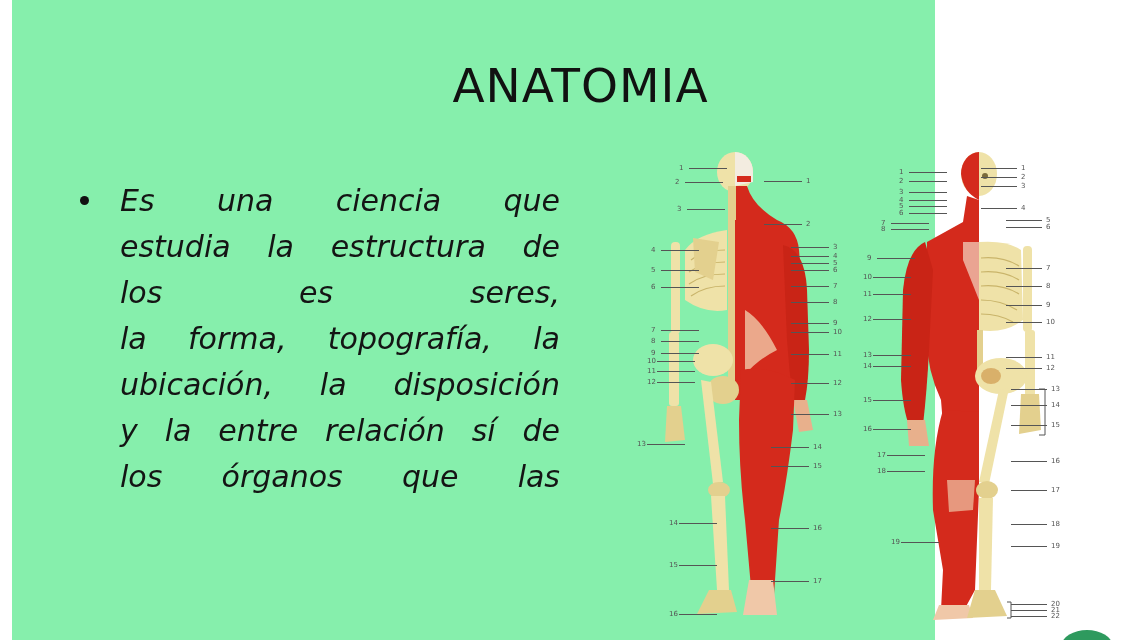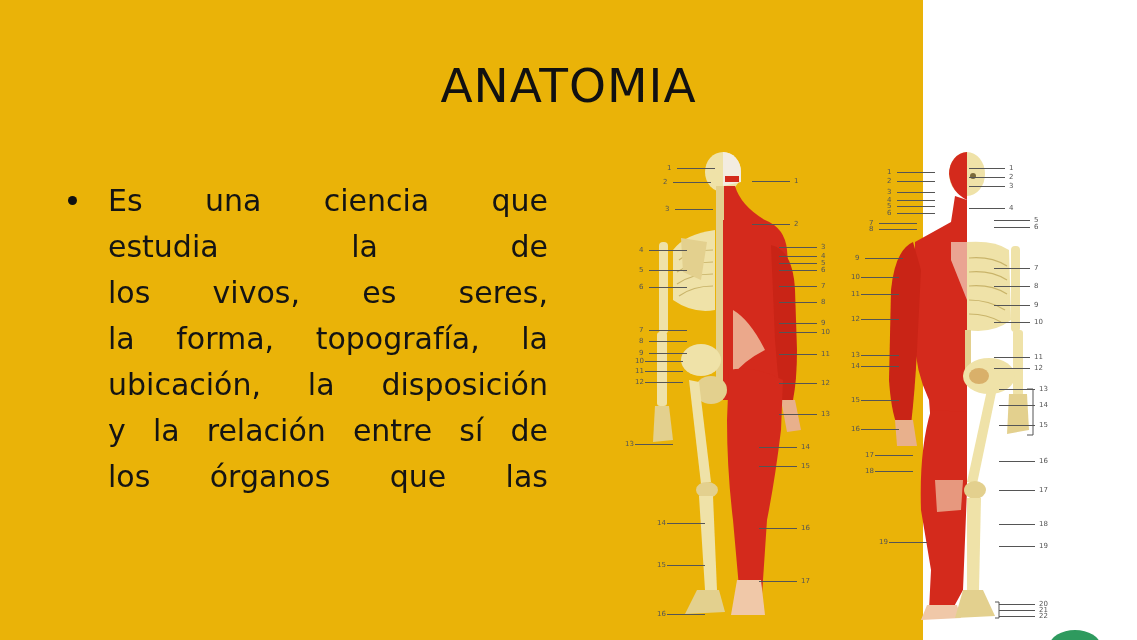--- a/index.html
+++ b/index.html
@@ -1,21 +1,21 @@
 <!DOCTYPE html>
 <html><head>
 <meta charset="utf-8">
 <style>
   html, body { margin: 0; padding: 0; background: #ffffff; }
   body { width: 1137px; height: 640px; position: relative; overflow: hidden; font-family: "Liberation Sans", "DejaVu Sans", sans-serif; }
-  .slide { position: absolute; left: 0; top: 0; width: 923px; height: 640px; background: #eab308; }
+  .slide { position: absolute; left: 12px; top: 0; width: 923px; height: 640px; background: #86efac; }
   .title { position: absolute; left: 0; top: 58px; width: 1137px; text-align: center; font-family: "DejaVu Sans", sans-serif; font-size: 47px; color: #111111; letter-spacing: 1px; }
   .bullet-block { position: absolute; left: 62px; top: 178px; width: 486px; }
   .bullet-dot { position: absolute; left: 6px; top: 18px; width: 9px; height: 9px; border-radius: 50%; background: #111; }
-  .bullet-lines { position: absolute; left: 46px; top: 0; width: 440px; }
+  .bullet-lines { position: absolute; left: 46px; top: 0; width: 440px; font-style: italic; }
   .bline { font-family: "DejaVu Sans", sans-serif; font-size: 30px; color: #141414; height: 46px; line-height: 46px; white-space: nowrap; display: flex; justify-content: space-between; }
   .bline.last { justify-content: flex-start; }
   .figure { position: absolute; left: 615px; top: 150px; width: 480px; height: 475px; }
   .figure svg { position: absolute; left: 0; top: 0; }
   .lbl { position: absolute; font-family: "DejaVu Sans", sans-serif; font-size: 7px; color: #555; line-height: 8px; }
   .lline { position: absolute; height: 1px; background: #555; }
   .green-blob { position: absolute; left: 1050px; top: 630px; width: 50px; height: 30px; border-radius: 50%; background: #2e9a5e; }
 </style>
 </head>
 <body>
@@ -28,44 +28,44 @@
     <div class="bullet-lines" id="bullet-lines">
         <div class="bline">
           <span>Es</span>
           <span>una</span>
           <span>ciencia</span>
           <span>que</span>
         </div>
         <div class="bline">
           <span>estudia</span>
           <span>la</span>
+          <span>estructura</span>
           <span>de</span>
         </div>
         <div class="bline">
           <span>los</span>
-          <span>vivos,</span>
           <span>es</span>
           <span>seres,</span>
         </div>
         <div class="bline">
           <span>la</span>
           <span>forma,</span>
           <span>topografía,</span>
           <span>la</span>
         </div>
         <div class="bline">
           <span>ubicación,</span>
           <span>la</span>
           <span>disposición</span>
         </div>
         <div class="bline">
           <span>y</span>
           <span>la</span>
+          <span>entre</span>
           <span>relación</span>
-          <span>entre</span>
           <span>sí</span>
           <span>de</span>
         </div>
         <div class="bline">
           <span>los</span>
           <span>órganos</span>
           <span>que</span>
           <span>las</span>
         </div>
       </div>

